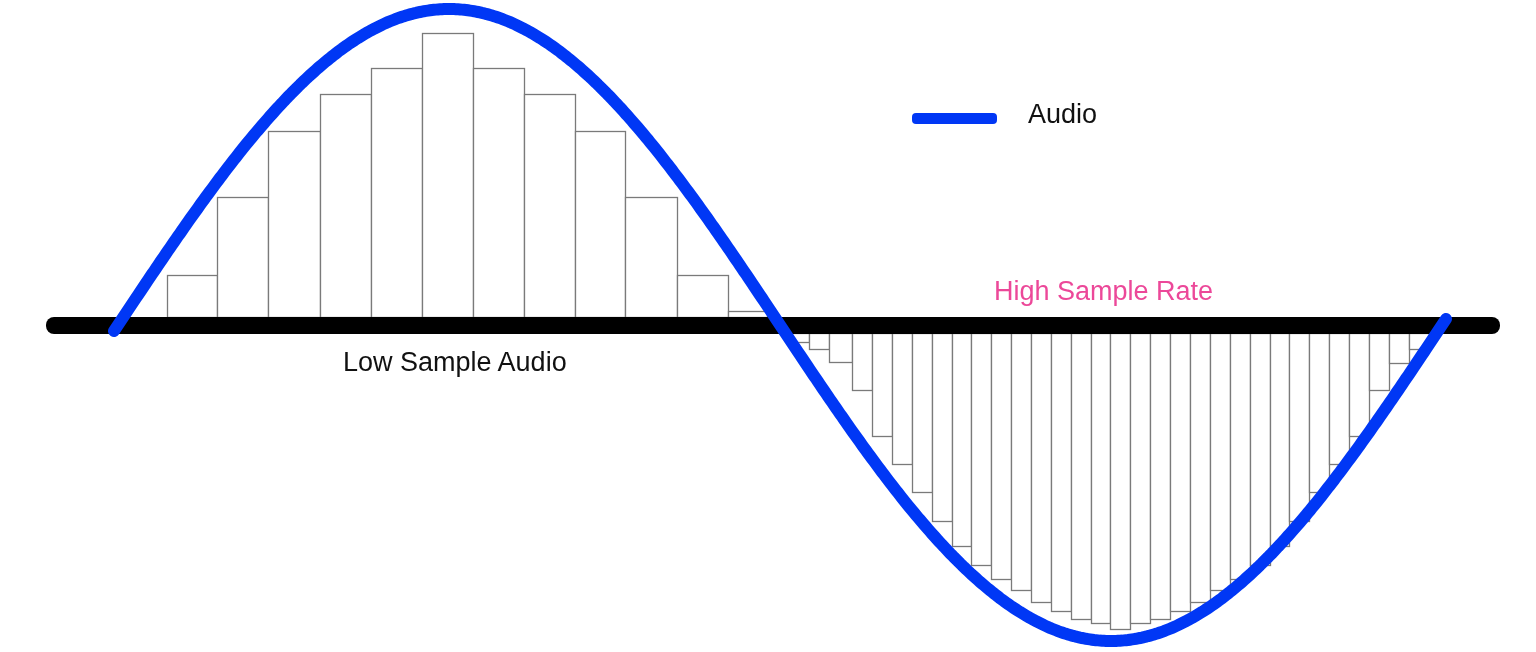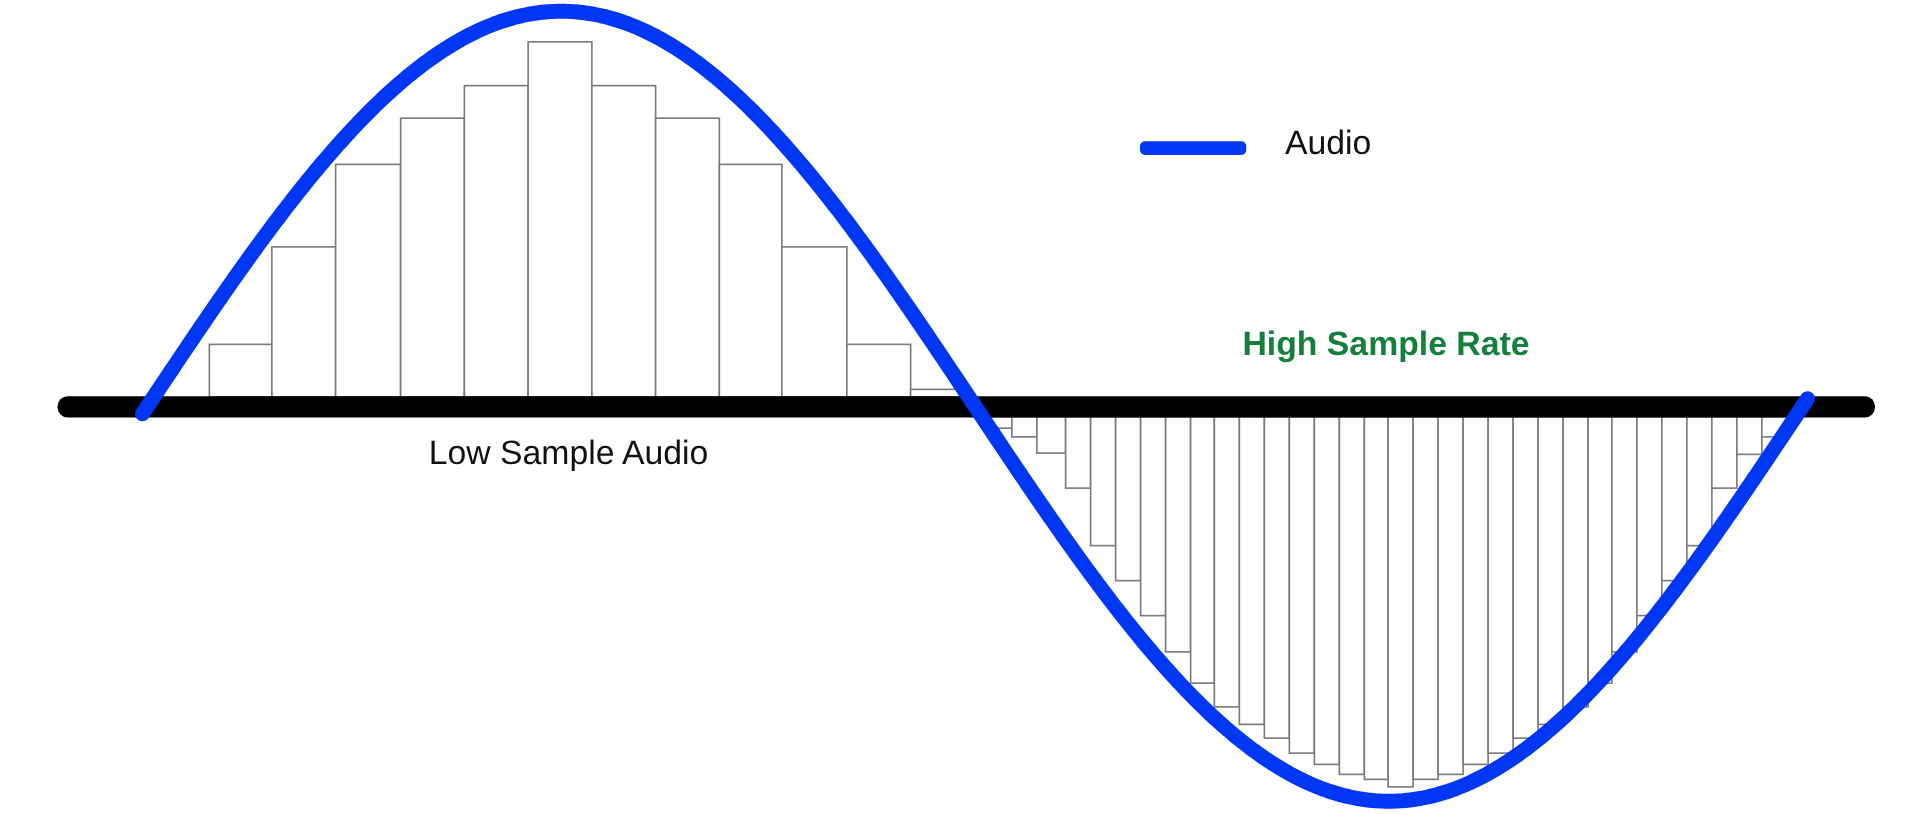--- a/index.html
+++ b/index.html
@@ -59,15 +59,15 @@
         <rect x="1369.5" y="333.5" width="20" height="57" fill="#ffffff" stroke="#7a7a7a" stroke-width="1.3"></rect>
         <rect x="1389.5" y="333.5" width="20" height="30" fill="#ffffff" stroke="#7a7a7a" stroke-width="1.3"></rect>
         <rect x="1409.5" y="333.5" width="20" height="16" fill="#ffffff" stroke="#7a7a7a" stroke-width="1.3"></rect>
       </g>
     <rect id="baseline" rx="8" ry="8" x="46" y="317" width="1454" height="17" fill="#000000"></rect>
     <path id="sine" fill="none" stroke-linecap="round" d="M114.0 331.0 L116.0 328.0 L118.0 325.0 L120.0 322.0 L122.0 319.0 L124.0 316.0 L126.0 313.0 L128.0 310.0 L130.0 307.0 L132.0 304.0 L134.0 301.0 L136.0 298.0 L138.0 295.1 L140.0 292.1 L142.0 289.1 L144.0 286.1 L146.0 283.1 L148.0 280.2 L150.0 277.2 L152.0 274.2 L154.0 271.3 L156.0 268.3 L158.0 265.4 L160.0 262.4 L162.0 259.5 L164.0 256.6 L166.0 253.6 L168.0 250.7 L170.0 247.8 L172.0 244.9 L174.0 242.0 L176.0 239.1 L178.0 236.2 L180.0 233.4 L182.0 230.5 L184.0 227.6 L186.0 224.8 L188.0 221.9 L190.0 219.1 L192.0 216.3 L194.0 213.5 L196.0 210.7 L198.0 207.9 L200.0 205.1 L202.0 202.3 L204.0 199.6 L206.0 196.8 L208.0 194.1 L210.0 191.4 L212.0 188.7 L214.0 186.0 L216.0 183.3 L218.0 180.6 L220.0 177.9 L222.0 175.3 L224.0 172.7 L226.0 170.0 L228.0 167.4 L230.0 164.8 L232.0 162.3 L234.0 159.7 L236.0 157.2 L238.0 154.6 L240.0 152.1 L242.0 149.6 L244.0 147.1 L246.0 144.6 L248.0 142.2 L250.0 139.7 L252.0 137.3 L254.0 134.9 L256.0 132.5 L258.0 130.2 L260.0 127.8 L262.0 125.5 L264.0 123.2 L266.0 120.9 L268.0 118.6 L270.0 116.3 L272.0 114.1 L274.0 111.9 L276.0 109.6 L278.0 107.5 L280.0 105.3 L282.0 103.2 L284.0 101.0 L286.0 98.9 L288.0 96.8 L290.0 94.8 L292.0 92.7 L294.0 90.7 L296.0 88.7 L298.0 86.7 L300.0 84.8 L302.0 82.8 L304.0 80.9 L306.0 79.0 L308.0 77.1 L310.0 75.3 L312.0 73.5 L314.0 71.7 L316.0 69.9 L318.0 68.1 L320.0 66.4 L322.0 64.7 L324.0 63.0 L326.0 61.3 L328.0 59.7 L330.0 58.1 L332.0 56.5 L334.0 54.9 L336.0 53.4 L338.0 51.8 L340.0 50.3 L342.0 48.9 L344.0 47.4 L346.0 46.0 L348.0 44.6 L350.0 43.2 L352.0 41.9 L354.0 40.6 L356.0 39.3 L358.0 38.0 L360.0 36.8 L362.0 35.6 L364.0 34.4 L366.0 33.2 L368.0 32.1 L370.0 30.9 L372.0 29.9 L374.0 28.8 L376.0 27.8 L378.0 26.8 L380.0 25.8 L382.0 24.8 L384.0 23.9 L386.0 23.0 L388.0 22.1 L390.0 21.3 L392.0 20.5 L394.0 19.7 L396.0 18.9 L398.0 18.2 L400.0 17.5 L402.0 16.8 L404.0 16.2 L406.0 15.6 L408.0 15.0 L410.0 14.4 L412.0 13.9 L414.0 13.3 L416.0 12.9 L418.0 12.4 L420.0 12.0 L422.0 11.6 L424.0 11.2 L426.0 10.9 L428.0 10.6 L430.0 10.3 L432.0 10.0 L434.0 9.8 L436.0 9.6 L438.0 9.4 L440.0 9.3 L442.0 9.2 L444.0 9.1 L446.0 9.0 L448.0 9.0 L450.0 9.0 L452.0 9.0 L454.0 9.1 L456.0 9.2 L458.0 9.3 L460.0 9.4 L462.0 9.6 L464.0 9.8 L466.0 10.0 L468.0 10.3 L470.0 10.6 L472.0 10.9 L474.0 11.2 L476.0 11.6 L478.0 12.0 L480.0 12.4 L482.0 12.9 L484.0 13.3 L486.0 13.9 L488.0 14.4 L490.0 15.0 L492.0 15.6 L494.0 16.2 L496.0 16.8 L498.0 17.5 L500.0 18.2 L502.0 18.9 L504.0 19.7 L506.0 20.5 L508.0 21.3 L510.0 22.1 L512.0 23.0 L514.0 23.9 L516.0 24.8 L518.0 25.8 L520.0 26.8 L522.0 27.8 L524.0 28.8 L526.0 29.9 L528.0 30.9 L530.0 32.1 L532.0 33.2 L534.0 34.4 L536.0 35.6 L538.0 36.8 L540.0 38.0 L542.0 39.3 L544.0 40.6 L546.0 41.9 L548.0 43.2 L550.0 44.6 L552.0 46.0 L554.0 47.4 L556.0 48.9 L558.0 50.3 L560.0 51.8 L562.0 53.4 L564.0 54.9 L566.0 56.5 L568.0 58.1 L570.0 59.7 L572.0 61.3 L574.0 63.0 L576.0 64.7 L578.0 66.4 L580.0 68.1 L582.0 69.9 L584.0 71.7 L586.0 73.5 L588.0 75.3 L590.0 77.1 L592.0 79.0 L594.0 80.9 L596.0 82.8 L598.0 84.8 L600.0 86.7 L602.0 88.7 L604.0 90.7 L606.0 92.7 L608.0 94.8 L610.0 96.8 L612.0 98.9 L614.0 101.0 L616.0 103.2 L618.0 105.3 L620.0 107.5 L622.0 109.6 L624.0 111.9 L626.0 114.1 L628.0 116.3 L630.0 118.6 L632.0 120.9 L634.0 123.2 L636.0 125.5 L638.0 127.8 L640.0 130.2 L642.0 132.5 L644.0 134.9 L646.0 137.3 L648.0 139.7 L650.0 142.2 L652.0 144.6 L654.0 147.1 L656.0 149.6 L658.0 152.1 L660.0 154.6 L662.0 157.2 L664.0 159.7 L666.0 162.3 L668.0 164.8 L670.0 167.4 L672.0 170.0 L674.0 172.7 L676.0 175.3 L678.0 177.9 L680.0 180.6 L682.0 183.3 L684.0 186.0 L686.0 188.7 L688.0 191.4 L690.0 194.1 L692.0 196.8 L694.0 199.6 L696.0 202.3 L698.0 205.1 L700.0 207.9 L702.0 210.7 L704.0 213.5 L706.0 216.3 L708.0 219.1 L710.0 221.9 L712.0 224.8 L714.0 227.6 L716.0 230.5 L718.0 233.4 L720.0 236.2 L722.0 239.1 L724.0 242.0 L726.0 244.9 L728.0 247.8 L730.0 250.7 L732.0 253.6 L734.0 256.6 L736.0 259.5 L738.0 262.4 L740.0 265.4 L742.0 268.3 L744.0 271.3 L746.0 274.2 L748.0 277.2 L750.0 280.2 L752.0 283.1 L754.0 286.1 L756.0 289.1 L758.0 292.1 L760.0 295.1 L762.0 298.0 L764.0 301.0 L766.0 304.0 L768.0 307.0 L770.0 310.0 L772.0 313.0 L774.0 316.0 L776.0 319.0 L778.0 322.0 L780.0 325.0 L782.0 328.0 L784.0 331.0 L786.0 334.0 L788.0 337.0 L790.0 340.0 L792.0 343.0 L794.0 346.0 L796.0 349.0 L798.0 352.0 L800.0 354.9 L802.0 357.9 L804.0 360.9 L806.0 363.9 L808.0 366.9 L810.0 369.8 L812.0 372.8 L814.0 375.8 L816.0 378.7 L818.0 381.7 L820.0 384.6 L822.0 387.6 L824.0 390.5 L826.0 393.4 L828.0 396.4 L830.0 399.3 L832.0 402.2 L834.0 405.1 L836.0 408.0 L838.0 410.9 L840.0 413.8 L842.0 416.6 L844.0 419.5 L846.0 422.4 L848.0 425.2 L850.0 428.1 L852.0 430.9 L854.0 433.7 L856.0 436.5 L858.0 439.3 L860.0 442.1 L862.0 444.9 L864.0 447.7 L866.0 450.4 L868.0 453.2 L870.0 455.9 L872.0 458.6 L874.0 461.3 L876.0 464.0 L878.0 466.7 L880.0 469.4 L882.0 472.1 L884.0 474.7 L886.0 477.3 L888.0 480.0 L890.0 482.6 L892.0 485.2 L894.0 487.7 L896.0 490.3 L898.0 492.8 L900.0 495.4 L902.0 497.9 L904.0 500.4 L906.0 502.9 L908.0 505.4 L910.0 507.8 L912.0 510.3 L914.0 512.7 L916.0 515.1 L918.0 517.5 L920.0 519.8 L922.0 522.2 L924.0 524.5 L926.0 526.8 L928.0 529.1 L930.0 531.4 L932.0 533.7 L934.0 535.9 L936.0 538.1 L938.0 540.4 L940.0 542.5 L942.0 544.7 L944.0 546.8 L946.0 549.0 L948.0 551.1 L950.0 553.2 L952.0 555.2 L954.0 557.3 L956.0 559.3 L958.0 561.3 L960.0 563.3 L962.0 565.2 L964.0 567.2 L966.0 569.1 L968.0 571.0 L970.0 572.9 L972.0 574.7 L974.0 576.5 L976.0 578.3 L978.0 580.1 L980.0 581.9 L982.0 583.6 L984.0 585.3 L986.0 587.0 L988.0 588.7 L990.0 590.3 L992.0 591.9 L994.0 593.5 L996.0 595.1 L998.0 596.6 L1000.0 598.2 L1002.0 599.7 L1004.0 601.1 L1006.0 602.6 L1008.0 604.0 L1010.0 605.4 L1012.0 606.8 L1014.0 608.1 L1016.0 609.4 L1018.0 610.7 L1020.0 612.0 L1022.0 613.2 L1024.0 614.4 L1026.0 615.6 L1028.0 616.8 L1030.0 617.9 L1032.0 619.1 L1034.0 620.1 L1036.0 621.2 L1038.0 622.2 L1040.0 623.2 L1042.0 624.2 L1044.0 625.2 L1046.0 626.1 L1048.0 627.0 L1050.0 627.9 L1052.0 628.7 L1054.0 629.5 L1056.0 630.3 L1058.0 631.1 L1060.0 631.8 L1062.0 632.5 L1064.0 633.2 L1066.0 633.8 L1068.0 634.4 L1070.0 635.0 L1072.0 635.6 L1074.0 636.1 L1076.0 636.7 L1078.0 637.1 L1080.0 637.6 L1082.0 638.0 L1084.0 638.4 L1086.0 638.8 L1088.0 639.1 L1090.0 639.4 L1092.0 639.7 L1094.0 640.0 L1096.0 640.2 L1098.0 640.4 L1100.0 640.6 L1102.0 640.7 L1104.0 640.8 L1106.0 640.9 L1108.0 641.0 L1110.0 641.0 L1112.0 641.0 L1114.0 641.0 L1116.0 640.9 L1118.0 640.8 L1120.0 640.7 L1122.0 640.6 L1124.0 640.4 L1126.0 640.2 L1128.0 640.0 L1130.0 639.7 L1132.0 639.4 L1134.0 639.1 L1136.0 638.8 L1138.0 638.4 L1140.0 638.0 L1142.0 637.6 L1144.0 637.1 L1146.0 636.7 L1148.0 636.1 L1150.0 635.6 L1152.0 635.0 L1154.0 634.4 L1156.0 633.8 L1158.0 633.2 L1160.0 632.5 L1162.0 631.8 L1164.0 631.1 L1166.0 630.3 L1168.0 629.5 L1170.0 628.7 L1172.0 627.9 L1174.0 627.0 L1176.0 626.1 L1178.0 625.2 L1180.0 624.2 L1182.0 623.2 L1184.0 622.2 L1186.0 621.2 L1188.0 620.1 L1190.0 619.1 L1192.0 617.9 L1194.0 616.8 L1196.0 615.6 L1198.0 614.4 L1200.0 613.2 L1202.0 612.0 L1204.0 610.7 L1206.0 609.4 L1208.0 608.1 L1210.0 606.8 L1212.0 605.4 L1214.0 604.0 L1216.0 602.6 L1218.0 601.1 L1220.0 599.7 L1222.0 598.2 L1224.0 596.6 L1226.0 595.1 L1228.0 593.5 L1230.0 591.9 L1232.0 590.3 L1234.0 588.7 L1236.0 587.0 L1238.0 585.3 L1240.0 583.6 L1242.0 581.9 L1244.0 580.1 L1246.0 578.3 L1248.0 576.5 L1250.0 574.7 L1252.0 572.9 L1254.0 571.0 L1256.0 569.1 L1258.0 567.2 L1260.0 565.2 L1262.0 563.3 L1264.0 561.3 L1266.0 559.3 L1268.0 557.3 L1270.0 555.2 L1272.0 553.2 L1274.0 551.1 L1276.0 549.0 L1278.0 546.8 L1280.0 544.7 L1282.0 542.5 L1284.0 540.4 L1286.0 538.1 L1288.0 535.9 L1290.0 533.7 L1292.0 531.4 L1294.0 529.1 L1296.0 526.8 L1298.0 524.5 L1300.0 522.2 L1302.0 519.8 L1304.0 517.5 L1306.0 515.1 L1308.0 512.7 L1310.0 510.3 L1312.0 507.8 L1314.0 505.4 L1316.0 502.9 L1318.0 500.4 L1320.0 497.9 L1322.0 495.4 L1324.0 492.8 L1326.0 490.3 L1328.0 487.7 L1330.0 485.2 L1332.0 482.6 L1334.0 480.0 L1336.0 477.3 L1338.0 474.7 L1340.0 472.1 L1342.0 469.4 L1344.0 466.7 L1346.0 464.0 L1348.0 461.3 L1350.0 458.6 L1352.0 455.9 L1354.0 453.2 L1356.0 450.4 L1358.0 447.7 L1360.0 444.9 L1362.0 442.1 L1364.0 439.3 L1366.0 436.5 L1368.0 433.7 L1370.0 430.9 L1372.0 428.1 L1374.0 425.2 L1376.0 422.4 L1378.0 419.5 L1380.0 416.6 L1382.0 413.8 L1384.0 410.9 L1386.0 408.0 L1388.0 405.1 L1390.0 402.2 L1392.0 399.3 L1394.0 396.4 L1396.0 393.4 L1398.0 390.5 L1400.0 387.6 L1402.0 384.6 L1404.0 381.7 L1406.0 378.7 L1408.0 375.8 L1410.0 372.8 L1412.0 369.8 L1414.0 366.9 L1416.0 363.9 L1418.0 360.9 L1420.0 357.9 L1422.0 354.9 L1424.0 352.0 L1426.0 349.0 L1428.0 346.0 L1430.0 343.0 L1432.0 340.0 L1434.0 337.0 L1436.0 334.0 L1438.0 331.0 L1440.0 328.0 L1442.0 325.0 L1444.0 322.0 L1446.0 319.0 " stroke="#0037F5" stroke-width="12"></path>
     <rect id="legend-swatch" x="912" y="113" width="85" height="11" rx="4" ry="4" fill="#0037F5"></rect>
   </svg>
 
   <div class="label" style="left: 1028px; top: 101px; color: rgb(17, 17, 17);">Audio</div>
-  <div class="label" style="left: 994px; top: 262px; color: #15803d; font-weight: bold;">High Sample Rate</div>
+  <div class="label" style="left: 994px; top: 278px; color: #ec4899;">High Sample Rate</div>
   <div class="label" style="left: 343px; top: 349px; color: rgb(17, 17, 17);">Low Sample Audio</div>
 </div>
 
 </body></html>

